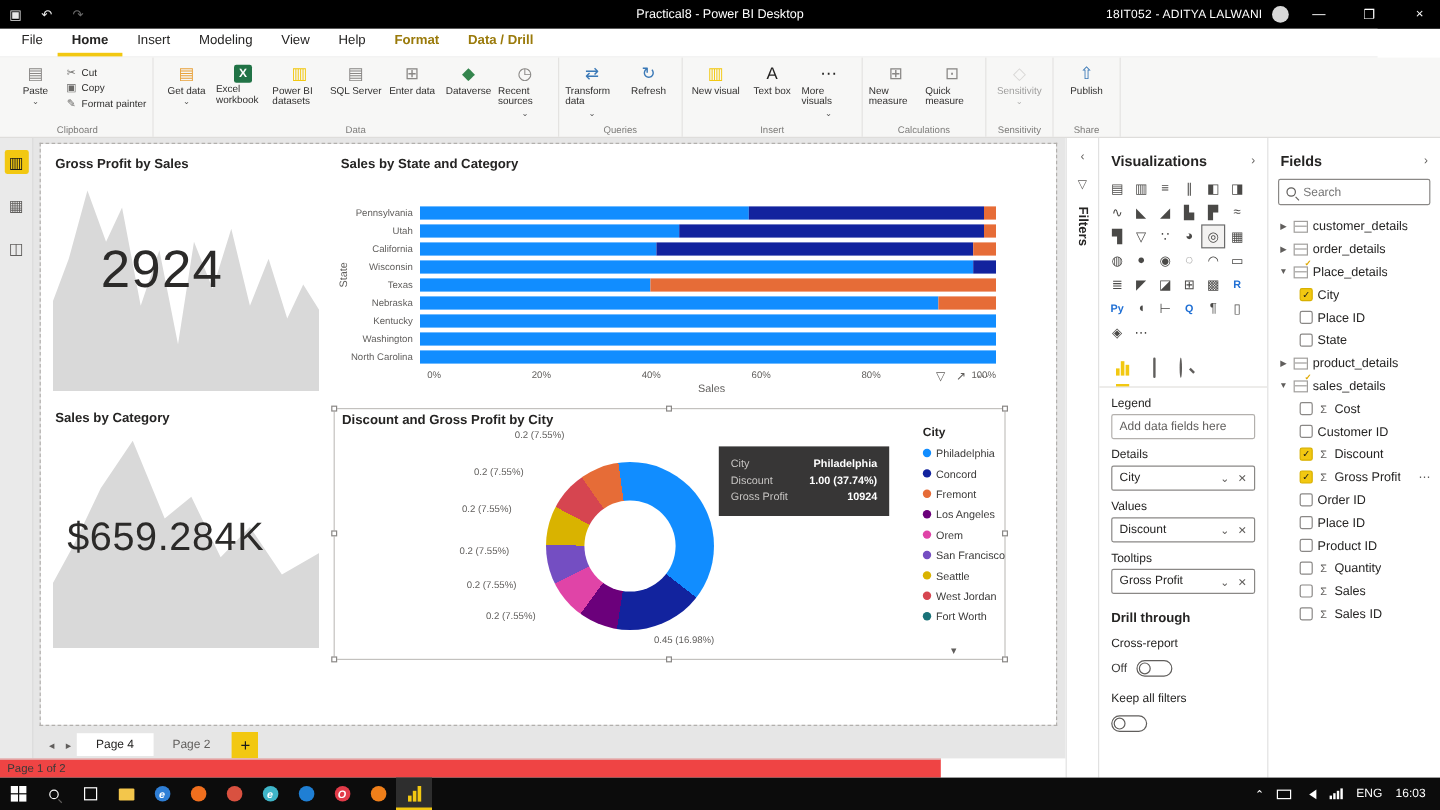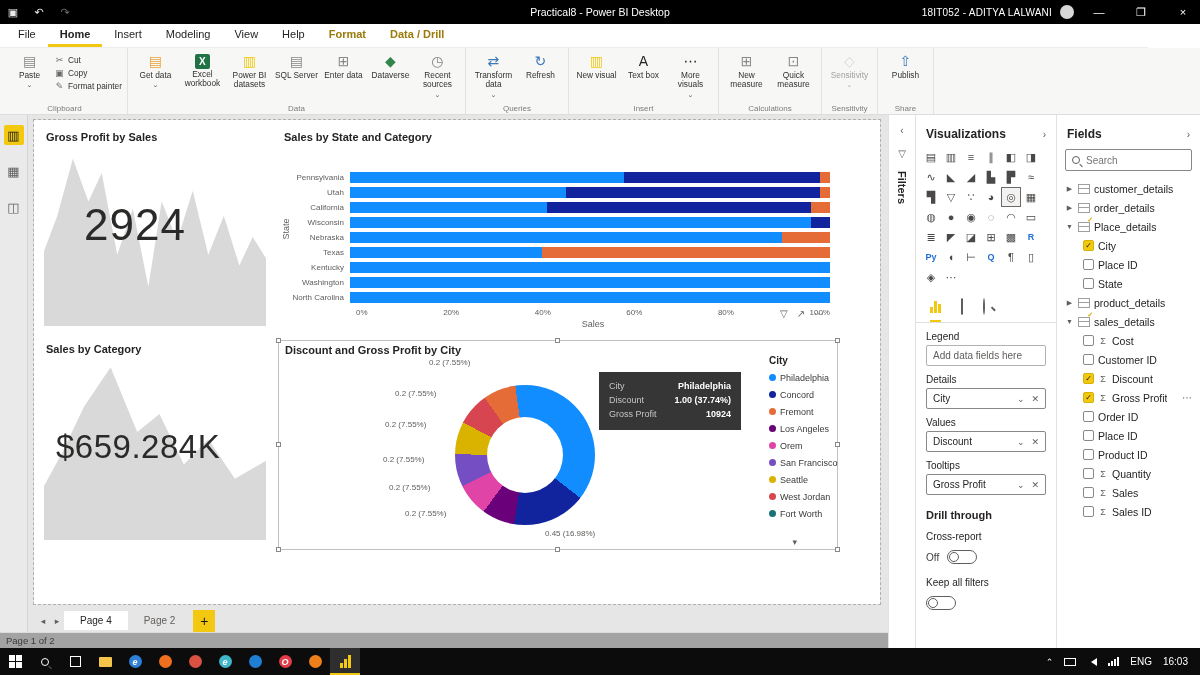--- a/index.html
+++ b/index.html
@@ -22,21 +22,21 @@
   .mtab.active{font-weight:700;border-bottom-color:#f2c811}
   .mtab.ctx{color:#9a7a0a;font-weight:600}
 
   
   .ribbon{position:absolute;left:0;top:48px;width:1200px;height:67px;background:#f7f7f6;border-bottom:1px solid #dedddb;display:flex;align-items:stretch;padding-left:2px}
   .rb-group{position:relative;border-right:1px solid #e4e3e1;padding:2px 5px 12px;display:flex;gap:2px}
   .rb-label{position:absolute;bottom:1px;left:0;right:0;text-align:center;font-size:8px;color:#7d7c7a;white-space:nowrap}
   .rb-big{width:45px;display:flex;flex-direction:column;align-items:center;padding-top:3px;background:none;border:none;gap:1px}
   .rb-ico{height:17px;line-height:17px;font-size:14px}
   .rb-ico.box{background:#217346;color:#fff;font-size:10px;width:15px;height:15px;line-height:15px;border-radius:2px;font-weight:700;margin-top:1px}
-  .rb-cap{font-size:8.3px;color:#323130;line-height:1.12;text-align:center}
+  .rb-cap{font-size:8.3px;color:#323130;line-height:1.12;text-align:left}
   .rb-caret{font-size:7px;color:#555}
   .rb-smallcol{display:flex;flex-direction:column;gap:3px;padding-top:5px}
   .rb-small{display:flex;align-items:center;gap:3px;font-size:8.3px;color:#323130;background:none;border:none}
   .rb-small .ico{font-size:9px;width:11px;text-align:center;color:#6a6967}
   .disabled{opacity:.45}
 
   
   .rail{position:absolute;left:0;top:115px;width:28px;height:517px;background:#eaeaea;border-right:1px solid #d4d4d4;display:flex;flex-direction:column;align-items:center;padding-top:10px;gap:16px}
   .rail-ico{font-size:13px;color:#605e5c;width:20px;height:20px;display:flex;align-items:center;justify-content:center;border-radius:2px}
   .rail-ico.active{background:#f2c811;color:#1a1a1a}
@@ -92,21 +92,21 @@
   .dl-title{font-size:10px;font-weight:700;margin-bottom:3px}
   .dl-item{display:flex;align-items:center;gap:4px;font-size:9px;color:#3b3a39;height:17px;white-space:nowrap}
   .donut-scroll{position:absolute;right:40px;bottom:2px;font-size:9px;color:#605e5c}
 
   
   .pagetabs{position:absolute;left:0;right:0;top:494px;height:23px;display:flex;align-items:center;padding-left:8px;font-size:10px;color:#605e5c}
   .pt-arrow{width:14px;text-align:center;font-size:9px}
   .ptab{padding:4px 16px;color:#605e5c}
   .ptab.active{background:#fff;color:#252423}
   .pt-add{width:22px;height:22px;background:#f2c811;color:#1a1a1a;font-size:14px;display:flex;align-items:center;justify-content:center;margin-left:2px}
-  .statusbar{position:absolute;left:0;top:632px;width:888px;height:16px;background:#a3a3a3;font-size:9.5px;color:#3b3a39;display:flex;align-items:center;padding-left:6px;border-top:1px solid #dcdcdc}
+  .statusbar{position:absolute;left:0;top:632px;width:784px;height:16px;background:#ef4444;font-size:9.5px;color:#3b3a39;display:flex;align-items:center;padding-left:6px;border-top:1px solid #dcdcdc}
 
   
   .filters{position:absolute;left:888px;top:115px;width:27px;height:533px;background:#fff;border-left:1px solid #e1e1e1;display:flex;flex-direction:column;align-items:center;padding-top:10px;gap:12px}
   .f-chev{font-size:10px;color:#605e5c}
   .f-funnel{font-size:10px;color:#605e5c}
   .f-text{writing-mode:vertical-rl;font-size:11px;color:#252423;font-weight:600}
 
   
   .vizpane{position:absolute;left:915px;top:115px;width:141px;height:533px;background:#fff;border-left:1px solid #e1e1e1;overflow:hidden}
   .pane-head{display:flex;justify-content:space-between;align-items:center;padding:12px 10px 4px;font-size:12px;font-weight:700}
@@ -355,31 +355,31 @@
             </div>
           </div>
           <div class="bar-row">
             <span class="bar-cat">Wisconsin</span>
             <div class="bar-track">
               <div class="bar-seg" style="width: 96%; background: rgb(17, 141, 255);"></div>
               <div class="bar-seg" style="width: 4%; background: rgb(18, 35, 158);"></div>
             </div>
           </div>
           <div class="bar-row">
+            <span class="bar-cat">Texas</span>
+            <div class="bar-track">
+              <div class="bar-seg" style="width: 40%; background: rgb(17, 141, 255);"></div>
+              <div class="bar-seg" style="width: 60%; background: rgb(230, 108, 55);"></div>
+            </div>
+          </div>
+          <div class="bar-row">
             <span class="bar-cat">Nebraska</span>
             <div class="bar-track">
               <div class="bar-seg" style="width: 90%; background: rgb(17, 141, 255);"></div>
               <div class="bar-seg" style="width: 10%; background: rgb(230, 108, 55);"></div>
-            </div>
-          </div>
-          <div class="bar-row">
-            <span class="bar-cat">Texas</span>
-            <div class="bar-track">
-              <div class="bar-seg" style="width: 40%; background: rgb(17, 141, 255);"></div>
-              <div class="bar-seg" style="width: 60%; background: rgb(230, 108, 55);"></div>
             </div>
           </div>
           <div class="bar-row">
             <span class="bar-cat">Kentucky</span>
             <div class="bar-track">
               <div class="bar-seg" style="width: 100%; background: rgb(17, 141, 255);"></div>
             </div>
           </div>
           <div class="bar-row">
             <span class="bar-cat">Washington</span>

